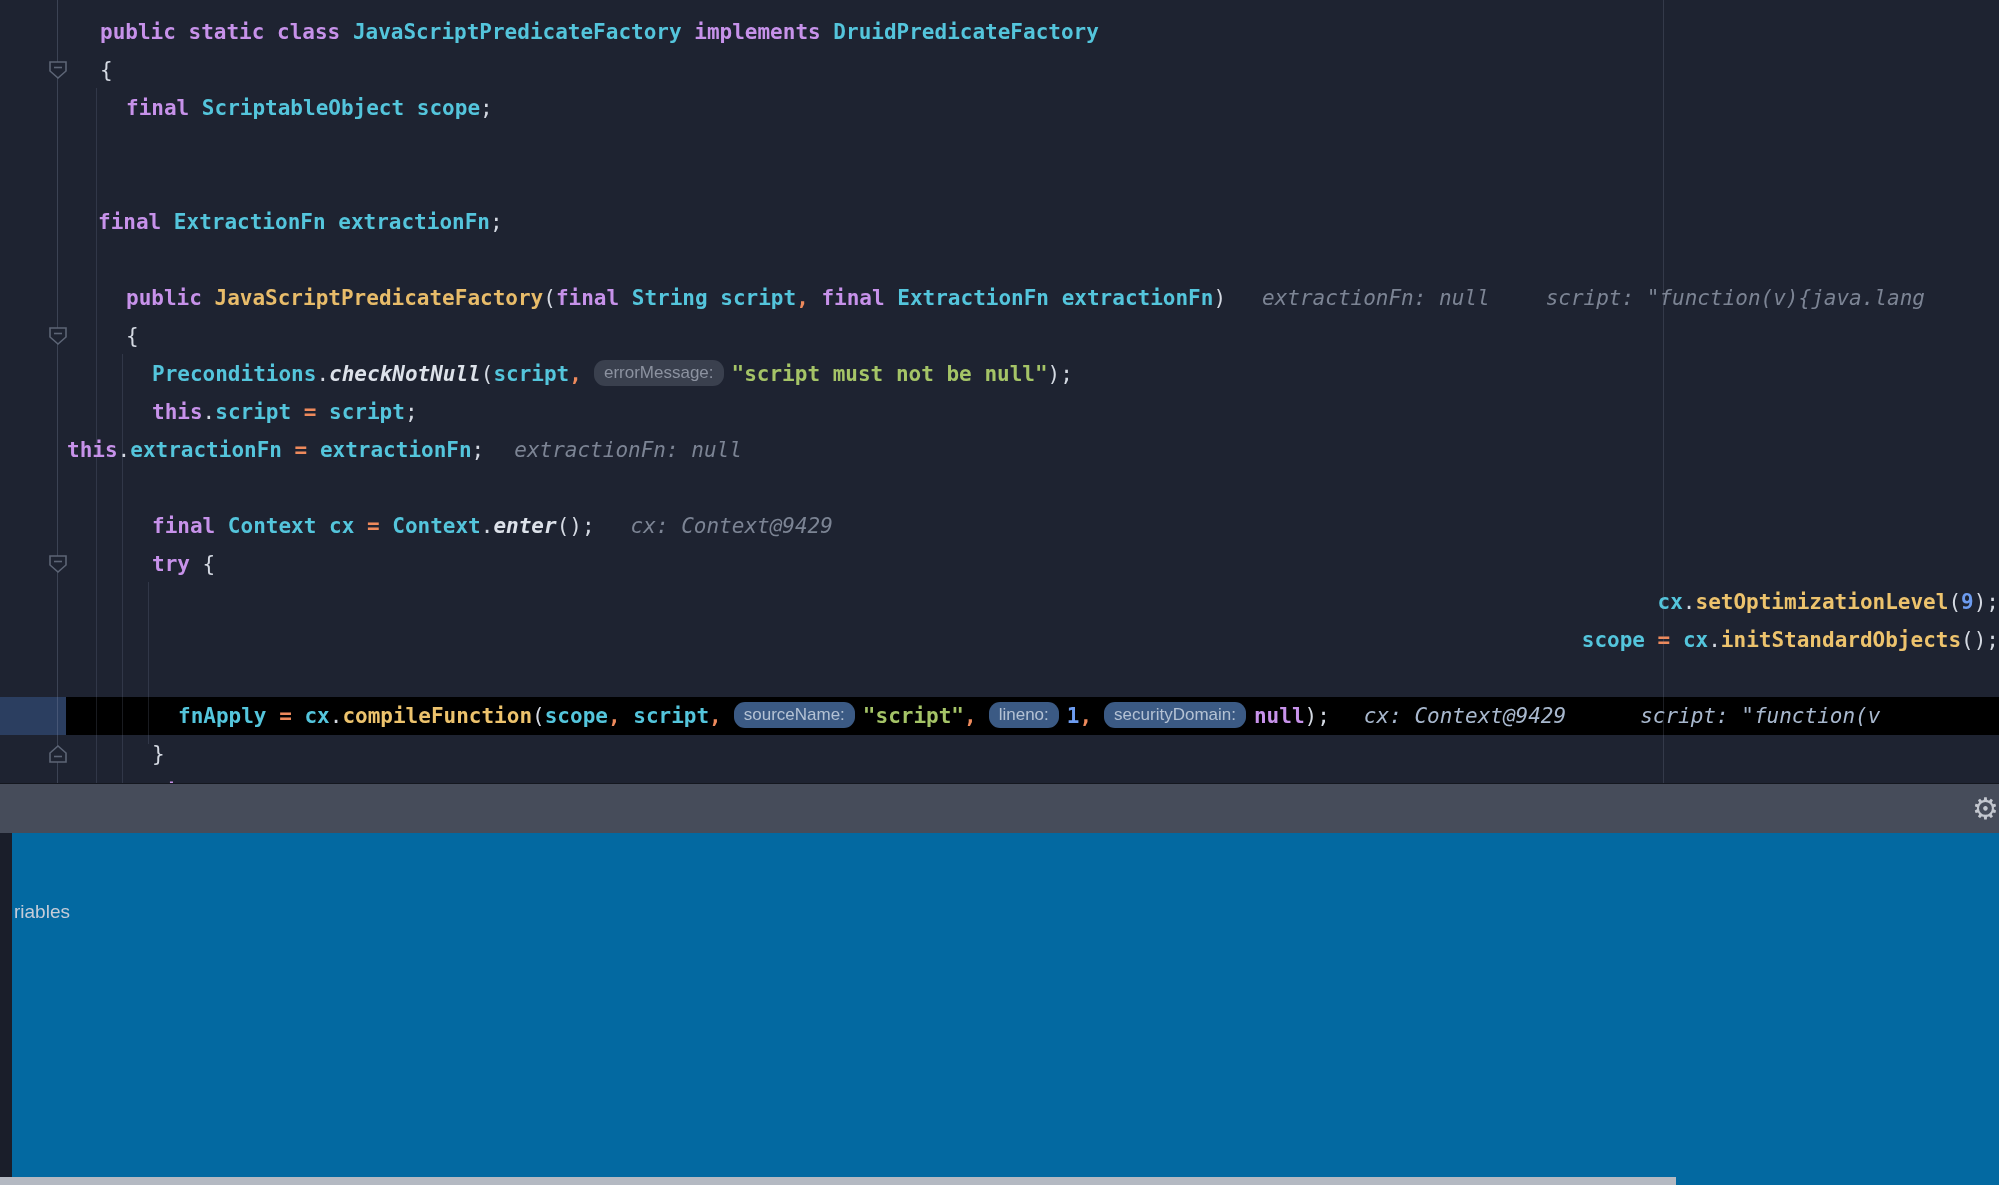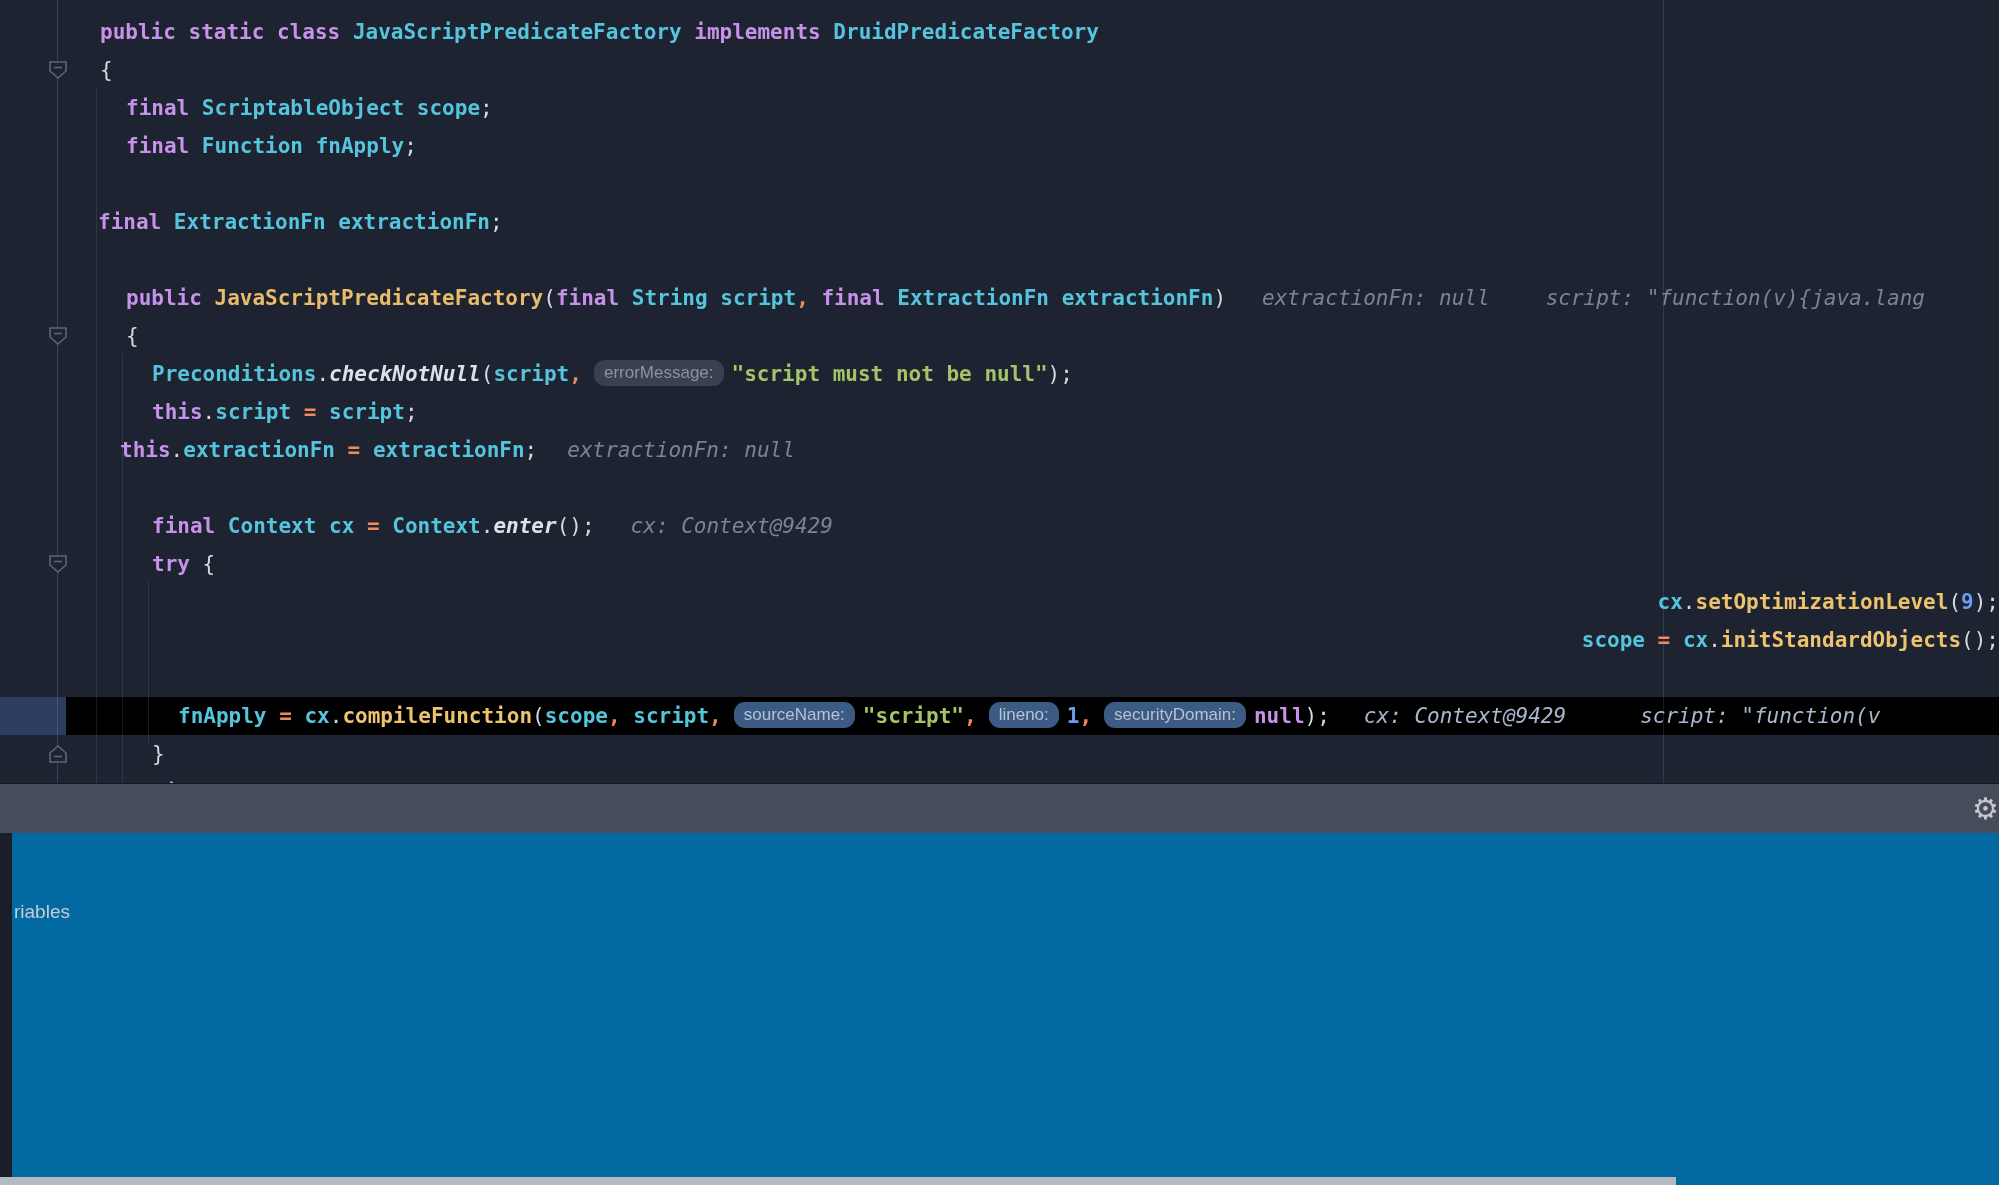--- a/index.html
+++ b/index.html
@@ -49,28 +49,27 @@
 </head>
 <body>
 
 <div class="screen">
 
   <div class="editor">
     <div id="code" class="code">
         <div class="line" style="top: 13px; padding-left: 100px;"><span class="kw">public static class </span><span class="type">JavaScriptPredicateFactory</span><span class="plain"> </span><span class="kw">implements</span><span class="plain"> </span><span class="type">DruidPredicateFactory</span></div>
         <div class="line" style="top: 51px; padding-left: 100px;"><span class="plain">{</span></div>
         <div class="line" style="top: 89px; padding-left: 126px;"><span class="kw">final </span><span class="type">ScriptableObject</span><span class="plain"> </span><span class="var">scope</span><span class="plain">;</span></div>
-        <div class="line" style="top: 127px; padding-left: 126px;"><span class="kw">final </span><span class="type">Function</span><span class="plain"> </span><span class="var">fnApply</span><span class="plain">;</span></div>
         <div class="line" style="top: 203px; padding-left: 98px;"><span class="kw">final </span><span class="type">ExtractionFn</span><span class="plain"> </span><span class="var">extractionFn</span><span class="plain">;</span></div>
         <div class="line" style="top: 241px; padding-left: 126px;"></div>
         <div class="line" style="top: 279px; padding-left: 126px;"><span class="kw">public </span><span class="ctor">JavaScriptPredicateFactory</span><span class="plain">(</span><span class="kw">final </span><span class="type">String</span><span class="plain"> </span><span class="var">script</span><span class="op">, </span><span class="kw">final </span><span class="type">ExtractionFn</span><span class="plain"> </span><span class="var">extractionFn</span><span class="plain">)</span><span class="hint" style="margin-left: 36px;">extractionFn: null</span><span class="hint" style="margin-left: 56px;">script: "function(v){java.lang</span></div>
         <div class="line" style="top: 317px; padding-left: 126px;"><span class="plain">{</span></div>
         <div class="line" style="top: 355px; padding-left: 152px;"><span class="type">Preconditions</span><span class="plain">.</span><span class="smethod">checkNotNull</span><span class="plain">(</span><span class="var">script</span><span class="op">,</span><span class="pill">errorMessage:</span><span class="str">"script must not be null"</span><span class="plain">);</span></div>
         <div class="line" style="top: 393px; padding-left: 152px;"><span class="kw">this</span><span class="plain">.</span><span class="var">script</span><span class="op"> = </span><span class="var">script</span><span class="plain">;</span></div>
-        <div class="line" style="top: 431px; padding-left: 120px;"><span class="kw">this</span><span class="plain">.</span><span class="var">extractionFn</span><span class="op"> = </span><span class="var">extractionFn</span><span class="plain">;</span><span class="hint" style="margin-left: 30px;">extractionFn: null</span></div>
+        <div class="line" style="top: 431px; padding-left: 67px;"><span class="kw">this</span><span class="plain">.</span><span class="var">extractionFn</span><span class="op"> = </span><span class="var">extractionFn</span><span class="plain">;</span><span class="hint" style="margin-left: 30px;">extractionFn: null</span></div>
         <div class="line" style="top: 469px; padding-left: 152px;"></div>
         <div class="line" style="top: 507px; padding-left: 152px;"><span class="kw">final </span><span class="type">Context</span><span class="plain"> </span><span class="var">cx</span><span class="op"> = </span><span class="type">Context</span><span class="plain">.</span><span class="smethod">enter</span><span class="plain">();</span><span class="hint" style="margin-left: 36px;">cx: Context@9429</span></div>
         <div class="line" style="top: 545px; padding-left: 152px;"><span class="kw">try</span><span class="plain"> {</span></div>
         <div class="line" style="top: 583px; padding-left: 178px; text-align: right;"><span class="var">cx</span><span class="plain">.</span><span class="method">setOptimizationLevel</span><span class="plain">(</span><span class="num">9</span><span class="plain">);</span></div>
         <div class="line" style="top: 621px; padding-left: 178px; text-align: right;"><span class="var">scope</span><span class="op"> = </span><span class="var">cx</span><span class="plain">.</span><span class="method">initStandardObjects</span><span class="plain">();</span></div>
         <div class="line" style="top: 659px; padding-left: 178px;"></div>
         <div class="line hl" style="top: 697px; padding-left: 178px;"><span class="var">fnApply</span><span class="op"> = </span><span class="var">cx</span><span class="plain">.</span><span class="method">compileFunction</span><span class="plain">(</span><span class="var">scope</span><span class="op">, </span><span class="var">script</span><span class="op">,</span><span class="pill">sourceName:</span><span class="str">"script"</span><span class="op">,</span><span class="pill">lineno:</span><span class="num">1</span><span class="op">,</span><span class="pill">securityDomain:</span><span class="kw">null</span><span class="plain">);</span><span class="hint" style="margin-left: 34px;">cx: Context@9429</span><span class="hint" style="margin-left: 74px;">script: "function(v</span></div>
         <div class="line" style="top: 735px; padding-left: 152px;"><span class="plain">}</span></div>
         <div class="line" style="top: 773px; padding-left: 152px;"><span class="kw">finally</span><span class="plain"> {</span></div>
       </div>

